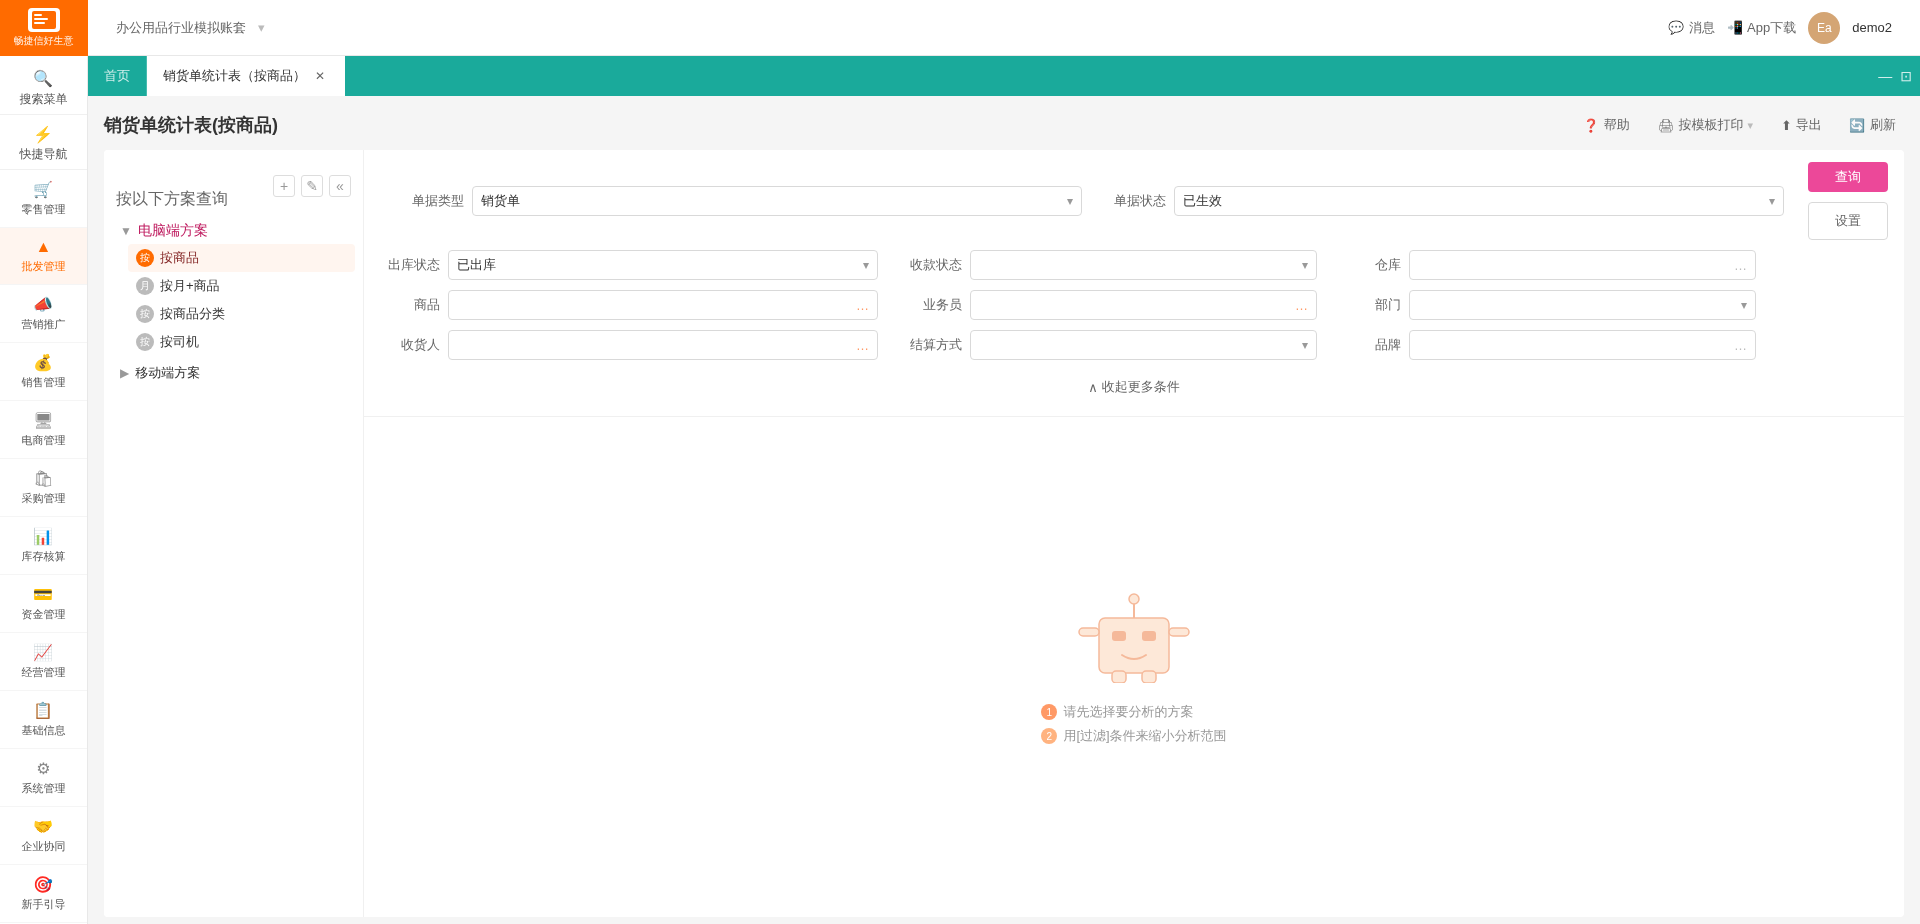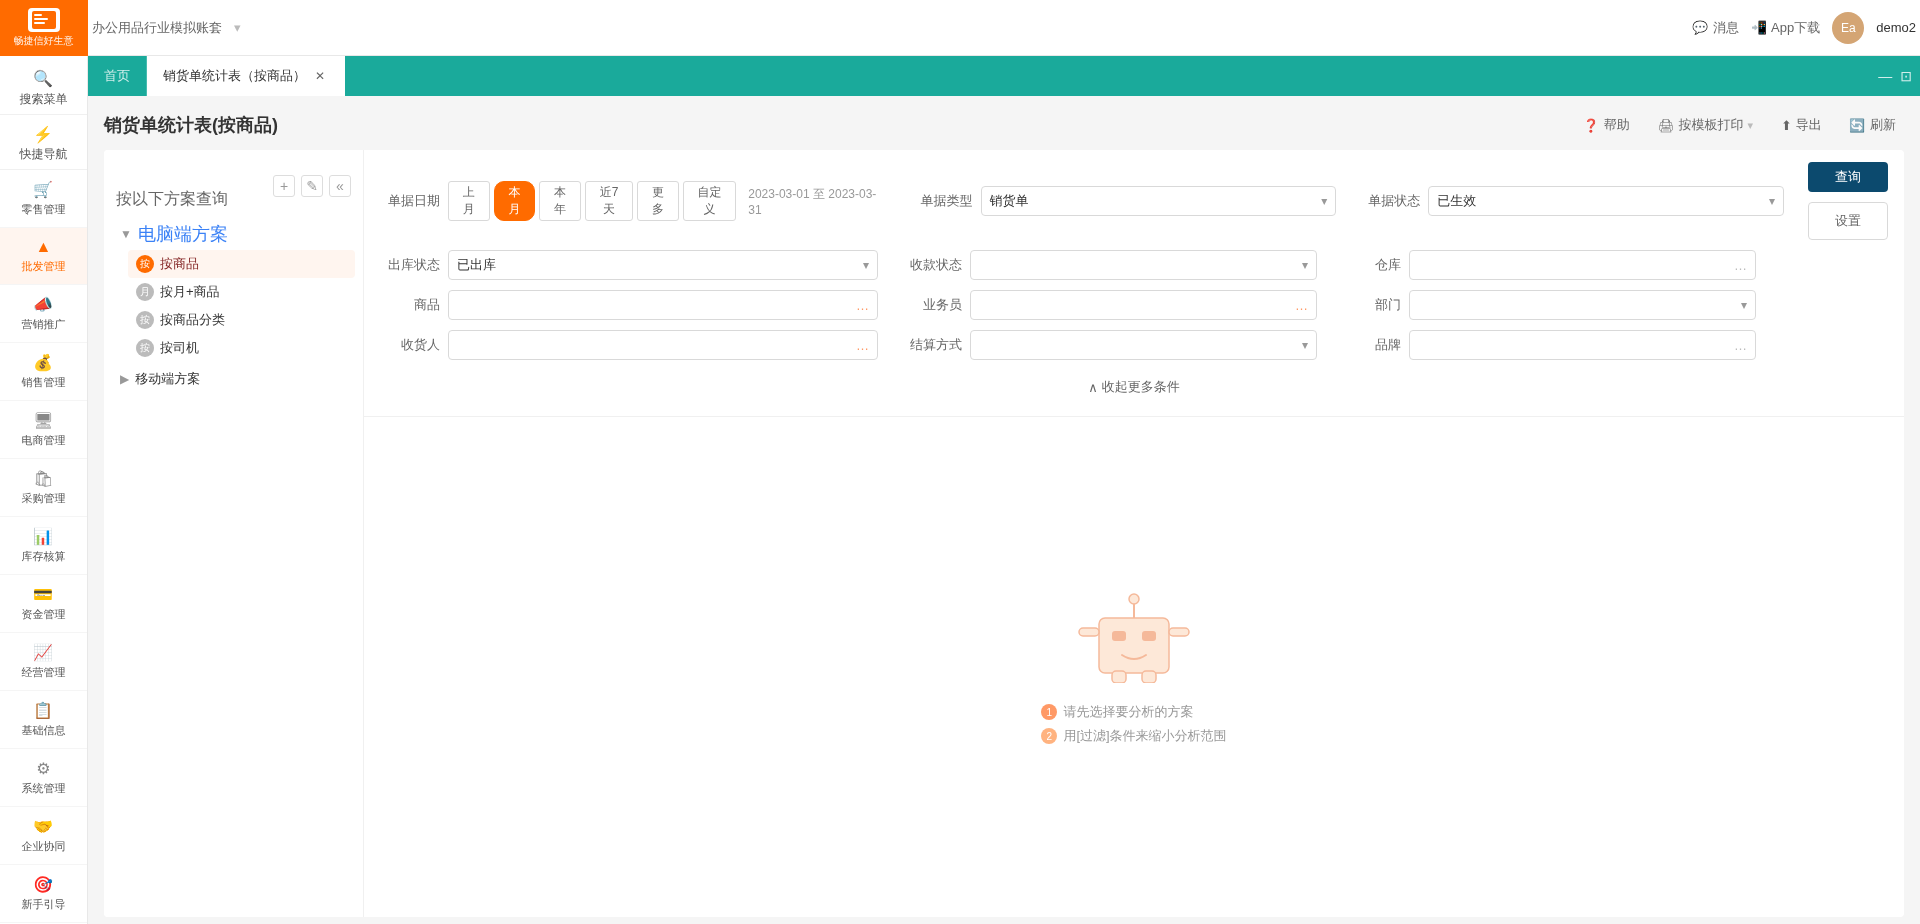--- a/index.html
+++ b/index.html
@@ -18,21 +18,21 @@
     .sidebar-nav-item.active .nav-label { color: #ff6b00; }
     .sidebar-nav-item .nav-icon { font-size: 16px; color: #888; }
     .sidebar-nav-item.active .nav-icon { color: #ff6b00; }
     .sidebar-quick { width: 100%; padding: 10px 4px; display: flex; flex-direction: column; align-items: center; cursor: pointer; }
     .sidebar-quick span { font-size: 12px; color: #555; margin-top: 2px; }
 
     
     .main { flex: 1; display: flex; flex-direction: column; overflow: hidden; }
 
     
-    .topbar { height: 56px; background: #fff; border-bottom: 1px solid #e8e8e8; display: flex; align-items: center; padding: 0 4px; gap: 12px; }
+    .topbar { height: 56px; background: #fff; border-bottom: 1px solid #e8e8e8; display: flex; align-items: center; padding: 0 28px; gap: 12px; }
     .topbar-action { display: flex; align-items: center; gap: 4px; color: #666; font-size: 13px; cursor: pointer; }
     .topbar-avatar { width: 32px; height: 32px; border-radius: 50%; background: #d4a574; display: flex; align-items: center; justify-content: center; color: #fff; font-size: 12px; cursor: pointer; }
     .topbar-username { color: #333; font-size: 13px; cursor: pointer; }
 
     
     .tabbar { height: 40px; background: #1aaa9b; display: flex; align-items: stretch; }
     .tab-item { display: flex; align-items: center; padding: 0 16px; gap: 6px; cursor: pointer; font-size: 13px; color: rgba(255,255,255,0.8); border-right: 1px solid rgba(255,255,255,0.2); }
     .tab-item.active { background: #fff; color: #333; font-weight: 500; }
     .tab-item .tab-close { width: 16px; height: 16px; display: flex; align-items: center; justify-content: center; border-radius: 50%; font-size: 12px; color: #666; }
     .tab-spacer { flex: 1; }
@@ -76,21 +76,21 @@
     .date-buttons { display: flex; gap: 4px; align-items: center; }
     .date-btn { padding: 2px 8px; border: 1px solid #d9d9d9; border-radius: 3px; font-size: 12px; color: #666; cursor: pointer; background: #fff; }
     .date-btn.active { background: #ff6b00; color: #fff; border-color: #ff6b00; border-radius: 10px; }
     .date-range { font-size: 12px; color: #999; margin-left: 4px; }
 
     
     .collapse-row { display: flex; justify-content: center; padding: 8px 0; cursor: pointer; }
     .collapse-btn { display: flex; align-items: center; gap: 4px; font-size: 13px; color: #666; cursor: pointer; }
 
     
-    .query-btn { background: #0c4a6e; color: #fff; border: none; border-radius: 4px; padding: 6px 20px; font-size: 13px; cursor: pointer; display: block; width: 80px; text-align: center; }
+    .query-btn { background: #ec4899; color: #fff; border: none; border-radius: 4px; padding: 6px 20px; font-size: 13px; cursor: pointer; display: block; width: 80px; text-align: center; }
     .settings-btn { background: #fff; color: #666; border: 1px solid #d9d9d9; border-radius: 4px; padding: 9px 20px; font-size: 13px; cursor: pointer; display: block; width: 80px; text-align: center; margin-top: 6px; }
 
     
     .empty-state { display: flex; flex-direction: column; align-items: center; justify-content: center; padding: 80px 0; flex: 1; }
     .empty-icon { width: 120px; height: 100px; position: relative; margin-bottom: 20px; }
     .empty-steps { list-style: none; }
     .empty-steps li { font-size: 13px; color: #999; margin-bottom: 6px; display: flex; align-items: center; gap: 6px; }
     .step-num { width: 16px; height: 16px; border-radius: 50%; background: #e0e0e0; color: #fff; font-size: 10px; display: flex; align-items: center; justify-content: center; }
     .step-num.num1 { background: #ff9966; }
     .step-num.num2 { background: #ffb380; }
@@ -252,21 +252,21 @@
                 <span>✎</span>
               </div>
               <div class="left-panel-icon">
                 <span>«</span>
               </div>
             </div>
           </div>
 
           <div class="tree-item">
             <span style="color:#999;font-size:12px;">▼</span>
-            <span style="font-size:18px;color:#3b82f6;">电脑端方案</span>
+            <span style="font-size:14px;color:#be185d;">电脑端方案</span>
           </div>
 
           <div class="tree-child">
             <div class="tree-child-item active">
               <div class="child-icon" style="background:#ff6b00;">按</div>
               <span class="child-label" style="color:#7f1d1d;font-weight:500;">按商品</span>
             </div>
             <div class="tree-child-item">
               <div class="child-icon gray">月</div>
               <span class="child-label">按月+商品</span>
@@ -287,34 +287,20 @@
           </div>
         </div>
 
         <div style="flex:1;display:flex;flex-direction:column;">
 
           <div class="filter-section">
             <div style="padding:12px 16px;">
 
               <div class="filter-row">
 
-                <div class="filter-cell" style="flex:1.2;">
-                  <span class="filter-label">单据日期</span>
-                  <div class="date-filter">
-                    <div class="date-buttons">
-                      <button class="date-btn">上月</button>
-                      <button class="date-btn active">本月</button>
-                      <button class="date-btn">本年</button>
-                      <button class="date-btn">近7天</button>
-                      <button class="date-btn">更多</button>
-                      <button class="date-btn">自定义</button>
-                    </div>
-                    <span class="date-range">2023-03-01 至 2023-03-31</span>
-                  </div>
-                </div>
 
                 <div class="filter-cell" style="flex:1;margin-left:24px;">
                   <span class="filter-label">单据类型</span>
                   <div class="filter-select">
                     <span>销货单</span>
                     <span class="chevron-down">▾</span>
                   </div>
                 </div>
 
                 <div class="filter-cell" style="flex:1;margin-left:24px;">

